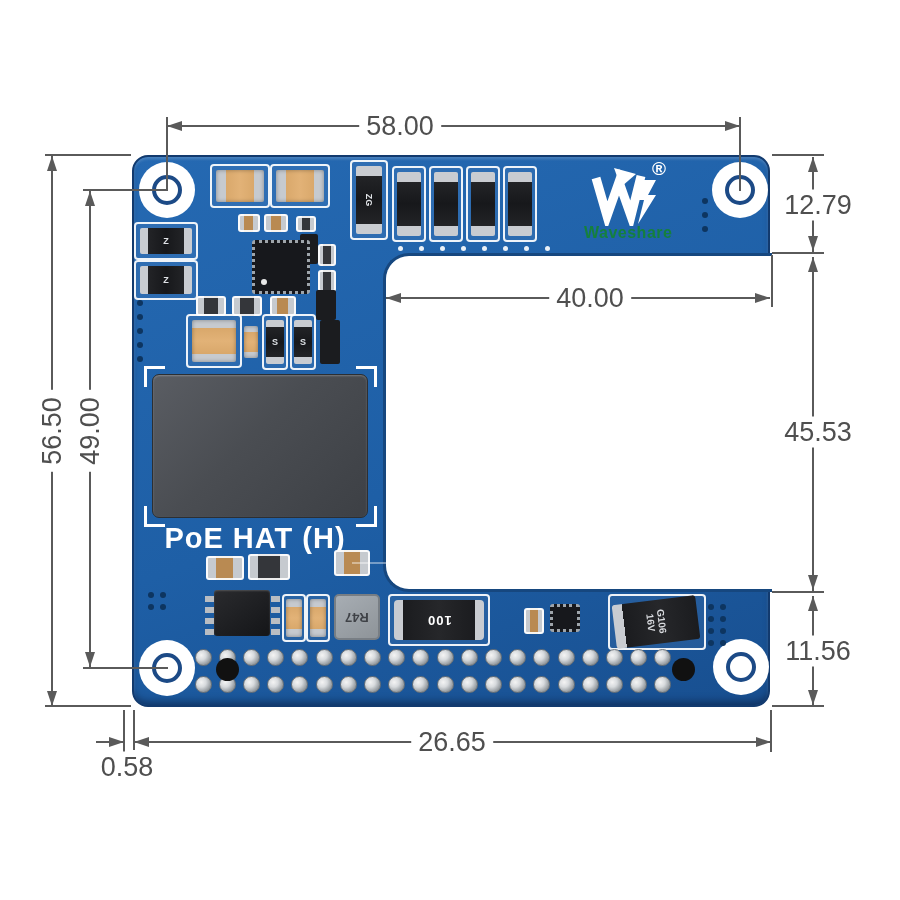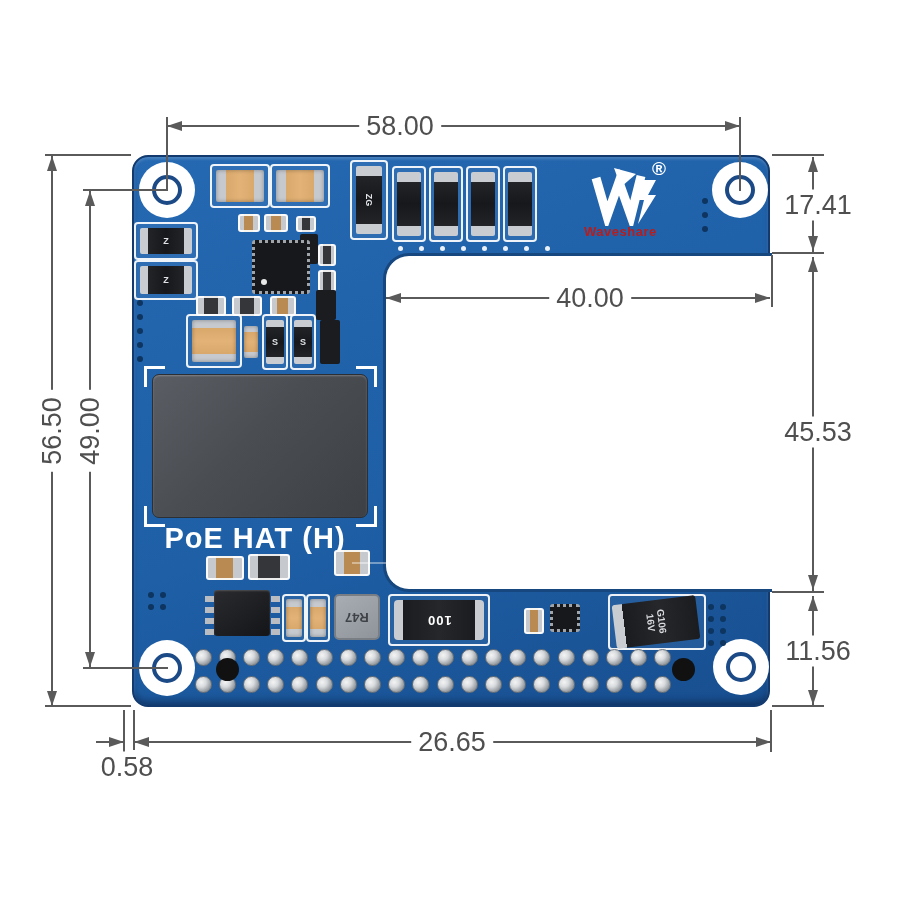--- a/index.html
+++ b/index.html
@@ -58,21 +58,21 @@
         background:linear-gradient(90deg,#c9ccd1 0%,#c9ccd1 12%,#1b1c1f 12%,#26272a 55%,#1b1c1f 100%);}
   .gcap .gtxt{transform:rotate(90deg);font-size:10px;font-weight:bold;color:#d8dade;line-height:11px;text-align:center;}
   .minipart{position:absolute;border:2px solid rgba(255,255,255,.9);border-radius:3px;box-sizing:border-box;
             background:linear-gradient(90deg,#c6cacf 0 25%,#b98a52 25% 75%,#c6cacf 75%);}
   .minidark{position:absolute;border:2px solid rgba(255,255,255,.9);border-radius:3px;box-sizing:border-box;
             background:linear-gradient(90deg,#c6cacf 0 22%,#34363a 22% 78%,#c6cacf 78%);}
   .blk{position:absolute;background:#1b1c1f;border-radius:2px;}
 
   
   .logo-reg{position:absolute;color:#fff;font-weight:bold;}
-  .brand{position:absolute;color:#b91c1c;font-weight:bold;font-size:13px;letter-spacing:.5px;text-align:left;}
+  .brand{position:absolute;color:#15803d;font-weight:bold;font-size:16px;letter-spacing:.5px;text-align:right;}
   .board-title{position:absolute;color:#fff;font-weight:bold;font-size:29px;letter-spacing:1px;text-align:center;}
 
   
   .dl{position:absolute;background:#5a5a5a;}
   .arr{position:absolute;width:0;height:0;border:0 solid transparent;}
   .arr.l{border-top:5px solid transparent;border-bottom:5px solid transparent;border-right:15px solid #5a5a5a;}
   .arr.r{border-top:5px solid transparent;border-bottom:5px solid transparent;border-left:15px solid #5a5a5a;}
   .arr.u{border-left:5px solid transparent;border-right:5px solid transparent;border-bottom:15px solid #5a5a5a;}
   .arr.d{border-left:5px solid transparent;border-right:5px solid transparent;border-top:15px solid #5a5a5a;}
   .dim-label{position:absolute;font-size:27px;color:#4f4f4f;background:#fff;padding:0 7px;
@@ -305,21 +305,21 @@
     <div class="dl" style="left:123px;top:710px;width:2px;height:44px;"></div>
 
     <div class="dl" style="left:167px;top:125px;width:573px;height:2px;"></div>
     <div class="arr l" style="left:167px;top:121px;"></div>
     <div class="arr r" style="left:725px;top:121px;"></div>
     <div class="dim-label" style="left:400px;top:126px;">58.00</div>
 
     <div class="dl" style="left:812px;top:157px;width:2px;height:96px;"></div>
     <div class="arr u" style="left:808px;top:157px;"></div>
     <div class="arr d" style="left:808px;top:236px;"></div>
-    <div class="dim-label" style="left:818px;top:205px;">17.41</div>
+    <div class="dim-label" style="left:818px;top:205px;">12.79</div>
 
     <div class="dl" style="left:812px;top:257px;width:2px;height:334px;"></div>
     <div class="arr u" style="left:808px;top:257px;"></div>
     <div class="arr d" style="left:808px;top:575px;"></div>
     <div class="dim-label" style="left:818px;top:432px;">45.53</div>
 
     <div class="dl" style="left:812px;top:596px;width:2px;height:110px;"></div>
     <div class="arr u" style="left:808px;top:596px;"></div>
     <div class="arr d" style="left:808px;top:690px;"></div>
     <div class="dim-label" style="left:818px;top:651px;">11.56</div>

